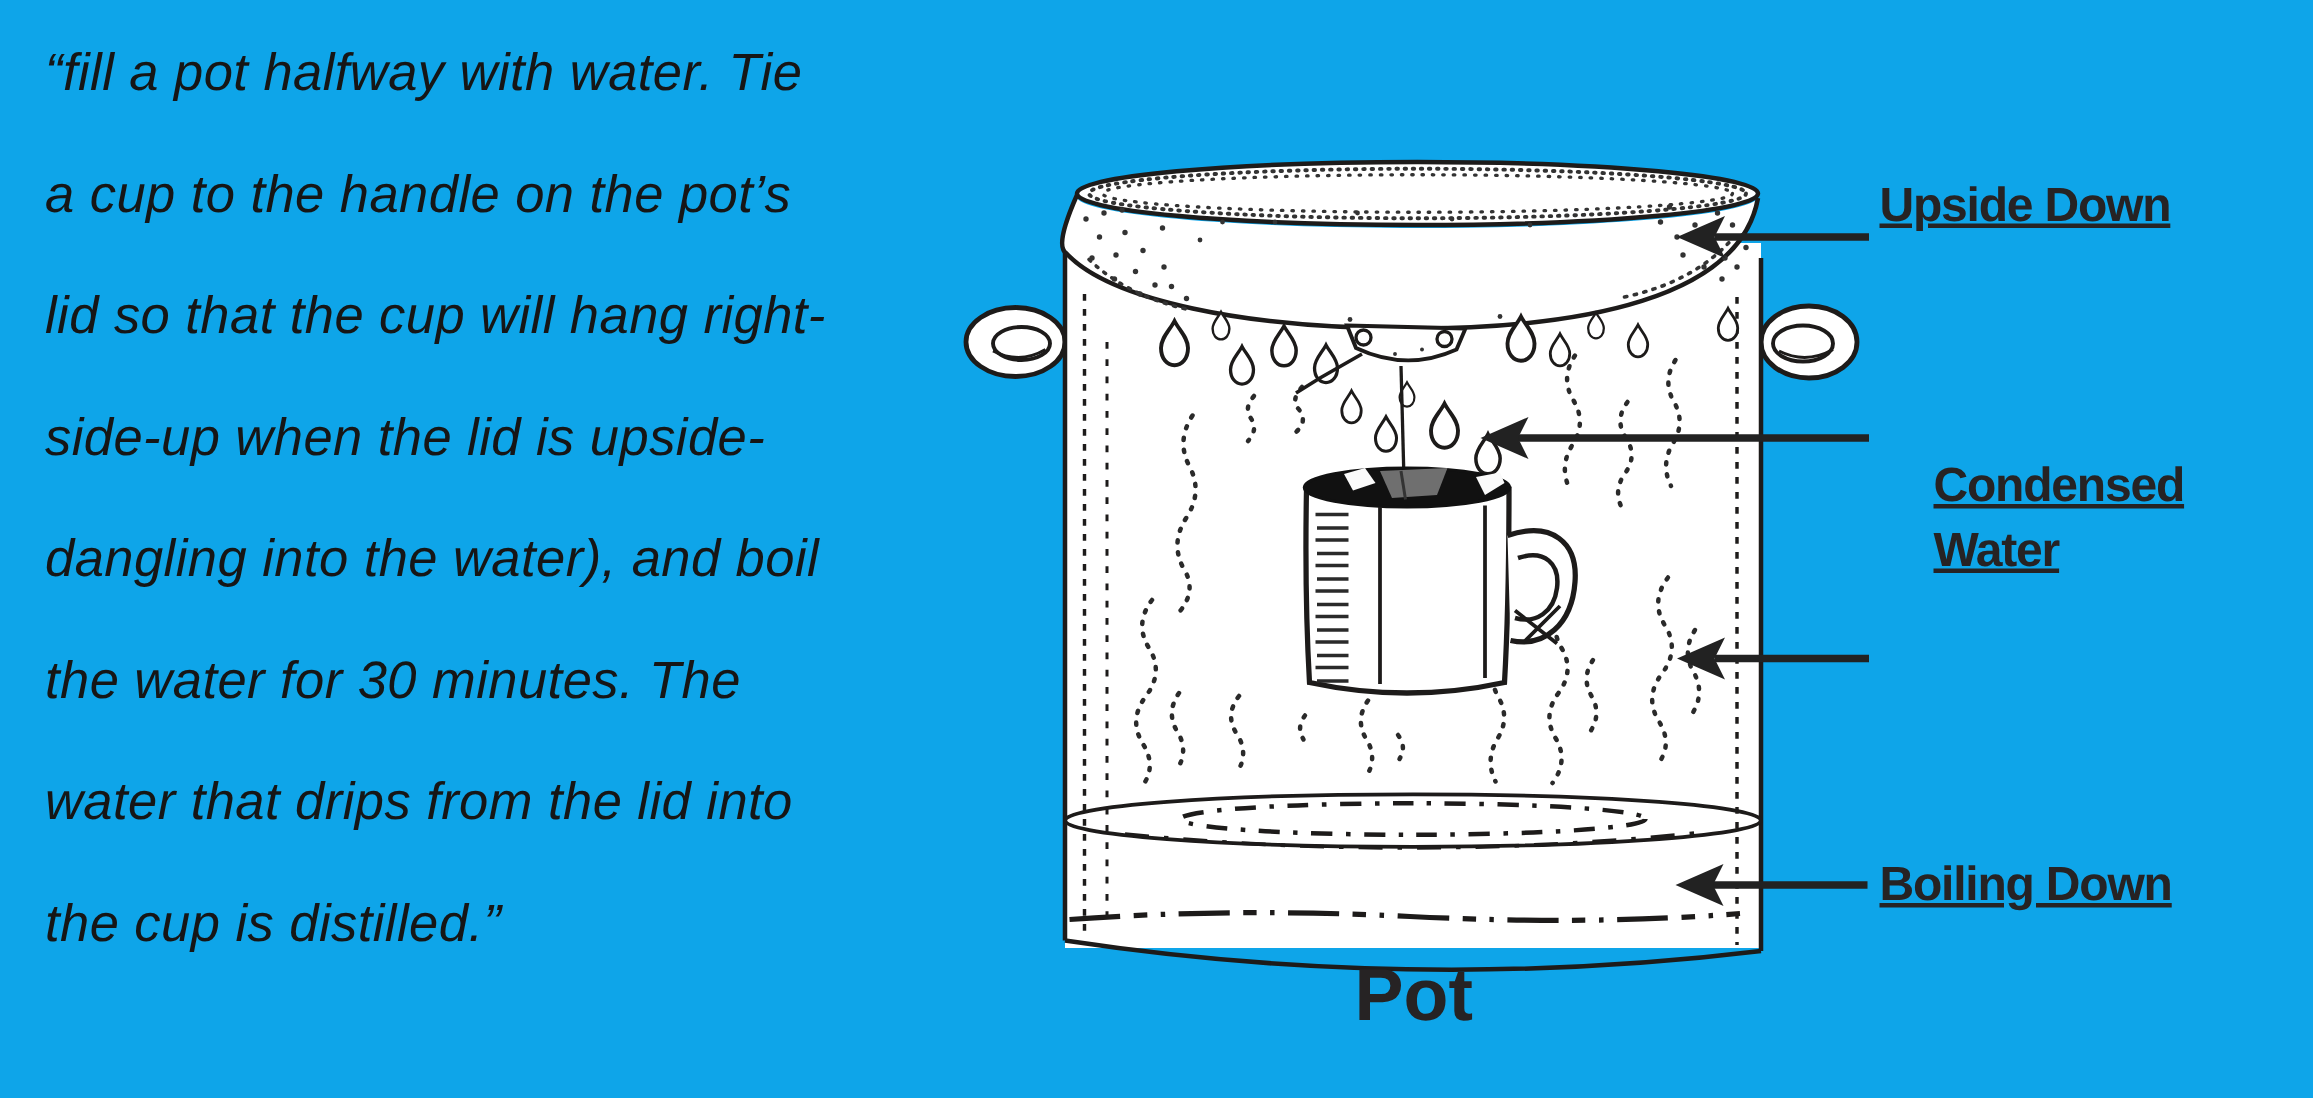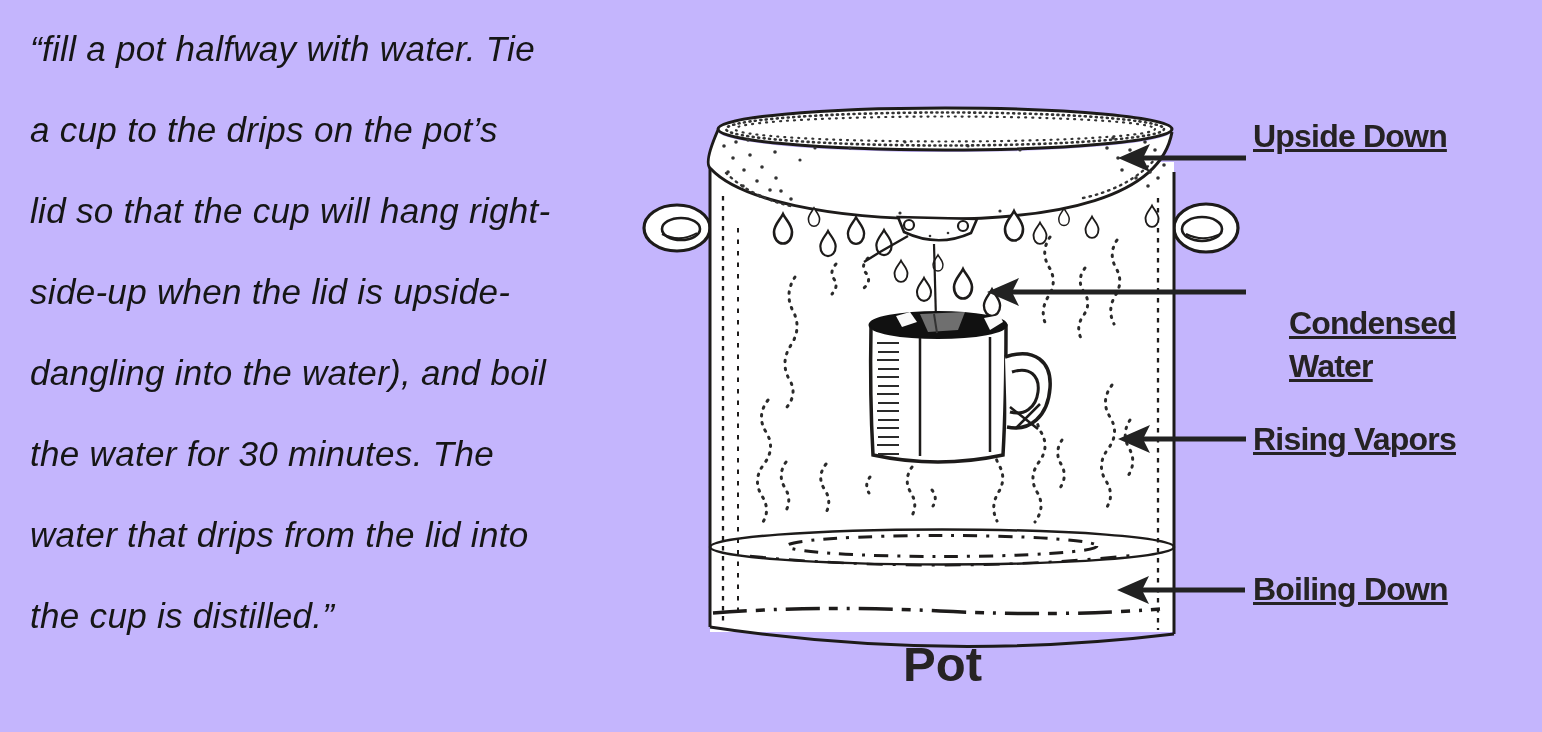--- a/index.html
+++ b/index.html
@@ -1,34 +1,34 @@
 <!DOCTYPE html>
 <html><head>
 <meta charset="utf-8">
 <style>
   html,body{margin:0;padding:0;background:#fff;}
-  #canvas{position:relative;width:1542px;height:732px;background:#c4b5fd;overflow:hidden;
+  #canvas{position:relative;width:1542px;height:732px;background:#0ea5e9;overflow:hidden;
           font-family:"Liberation Sans",sans-serif;}
   #quote{position:absolute;left:30px;top:8px;width:660px;
          font-style:italic;font-size:35px;letter-spacing:.3px;color:#161616;}
   #quote .qline{height:81px;line-height:81px;white-space:nowrap;}
   #diagram-svg{position:absolute;left:0;top:0;}
   .dlabel{position:absolute;color:#262324;font-weight:bold;font-size:32px;
           letter-spacing:-.8px;line-height:43px;white-space:nowrap;text-decoration:underline;}
   #pot-caption{position:absolute;left:860px;top:637px;width:165px;text-align:center;
                color:#262324;font-weight:bold;font-size:49px;line-height:54px;}
 </style>
 </head>
 <body>
 
 <div id="canvas">
 
   <div id="quote">
     <div class="qline">“fill a pot halfway with water. Tie</div>
-    <div class="qline">a cup to the drips on the pot’s</div>
+    <div class="qline">a cup to the handle on the pot’s</div>
     <div class="qline">lid so that the cup will hang right-</div>
     <div class="qline">side-up when the lid is upside-</div>
     <div class="qline">dangling into the water), and boil</div>
     <div class="qline">the water for 30 minutes. The</div>
     <div class="qline">water that drips from the lid into</div>
     <div class="qline">the cup is distilled.”</div>
   </div>
 
   <svg id="diagram-svg" width="1542" height="732" viewBox="0 0 1542 732">
     <defs>
@@ -186,17 +186,16 @@
     </g>
   </svg>
 
   <div class="dlabel" style="left:1253px;top:115px;">
     <div>Upside Down</div>
   </div>
   <div class="dlabel" style="left:1289px;top:266px;margin-top:36px;">
     <div>Condensed</div>
     <div>Water</div>
   </div>
-  <div class="dlabel" style="left:1253px;top:418px;">Rising Vapors</div>
   <div class="dlabel" style="left:1253px;top:568px;">Boiling Down</div>
   <div id="pot-caption">Pot</div>
 
 </div>
 
 </body></html>

